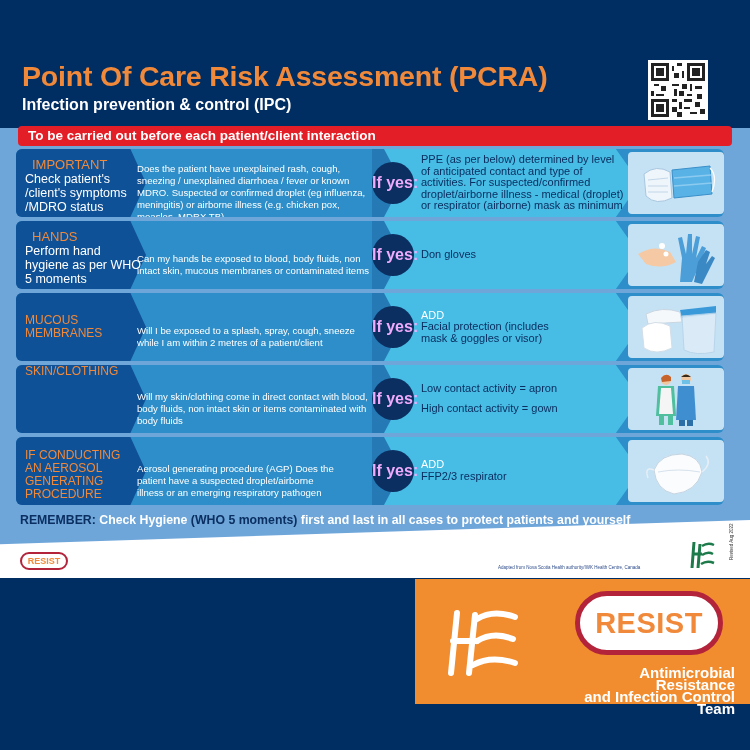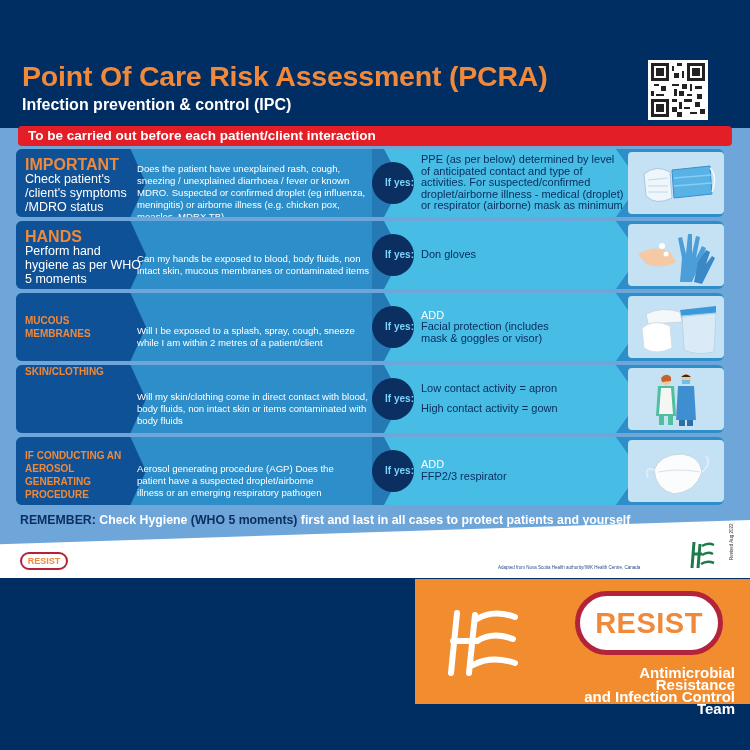--- a/index.html
+++ b/index.html
@@ -13,26 +13,26 @@
   .qr { position: absolute; left: 648px; top: 60px; width: 60px; height: 60px; background: #fff; padding: 3px; }
   .qr svg { width: 100%; height: 100%; display: block; }
 
   .light-area { position: absolute; left: 0; top: 128px; width: 750px; height: 450px; background: #6fa6da; }
   .white-foot { position: absolute; left: 0; top: 520px; width: 750px; height: 58px; background: #fff; clip-path: polygon(0 42%, 100% 0, 100% 100%, 0 100%); }
   .red-banner { position: absolute; left: 18px; top: 126px; width: 714px; height: 20px; background: #e31e26; border-radius: 4px; color: #fff; font-weight: bold; font-size: 13.5px; line-height: 20px; padding-left: 10px; white-space: nowrap; }
 
   .rows { position: absolute; left: 16px; top: 149px; width: 708px; }
   .row { position: relative; height: 68px; margin-bottom: 4px; background: #2d8ec9; border-radius: 6px; overflow: hidden; }
   .row-label { position: absolute; left: 0; top: 0; bottom: 0; width: 130px; background: #0f5197; clip-path: polygon(0 0, 88% 0, 100% 50%, 88% 100%, 0 100%); padding: 9px 0 0 9px; font-size: 12.5px; line-height: 14px; color: #fff; }
-  .row-label .hdr { color: #f0893a; font-weight: bold; font-size: 16px; display: block; }
-  .row-label .hdr-only { color: #f0893a; font-weight: bold; font-size: 10px; line-height: 13px; }
+  .row-label .hdr { color: #f0893a; font-weight: normal; font-size: 13px; display: block; margin-left: 7px; }
+  .row-label .hdr-only { color: #f0893a; font-weight: normal; font-size: 12px; line-height: 13px; }
   .row-q { position: absolute; left: 121px; top: 0; bottom: 0; width: 240px; color: #fff; font-size: 9.6px; line-height: 12px; padding-top: 20px; display: flex; flex-direction: column; justify-content: center; }
   .row-a { position: absolute; left: 356px; top: 0; bottom: 0; width: 268px; background: #47bde5; clip-path: polygon(0 0, 91% 0, 100% 50%, 91% 100%, 0 100%); }
   .row-a-left { position: absolute; left: 356px; top: 0; bottom: 0; width: 30px; background: #2579b5; clip-path: polygon(0 0, 40% 0, 100% 50%, 40% 100%, 0 100%); }
-  .ifyes { position: absolute; left: 356px; top: 50%; transform: translateY(-50%); width: 42px; height: 42px; border-radius: 50%; background: #0b2f61; color: #7dd3fc; font-weight: bold; font-size: 10px; line-height: 42px; text-align: right; white-space: nowrap; }
+  .ifyes { position: absolute; left: 356px; top: 50%; transform: translateY(-50%); width: 42px; height: 42px; border-radius: 50%; background: #0b2f61; color: #f0abfc; font-weight: bold; font-size: 16px; line-height: 42px; text-align: left; white-space: nowrap; }
   .row-a-text { position: absolute; left: 405px; top: 0; bottom: 0; width: 205px; color: #0b2f61; font-size: 11px; line-height: 11.6px; display: flex; flex-direction: column; justify-content: center; }
   .row-a-text .add { color: #fff; font-weight: normal; }
   .row-a-text .gap { margin-top: 8px; }
   .row-img { position: absolute; left: 612px; top: 3px; bottom: 3px; width: 96px; background: #c5e2f5; border-radius: 4px; }
   .row-img svg { position: absolute; left: 8px; top: 4px; width: 82px; height: 56px; }
 
   .remember { position: absolute; left: 20px; top: 513px; font-size: 12.3px; font-weight: bold; color: #0b2f61; white-space: nowrap; }
   .remember .w { color: #fff; }
 
   .resist-small { position: absolute; left: 20px; top: 552px; width: 48px; height: 18px; border: 2px solid #b3243b; border-radius: 10px; color: #f0893a; font-weight: bold; font-size: 9px; text-align: center; line-height: 14px; background: #fff; }

